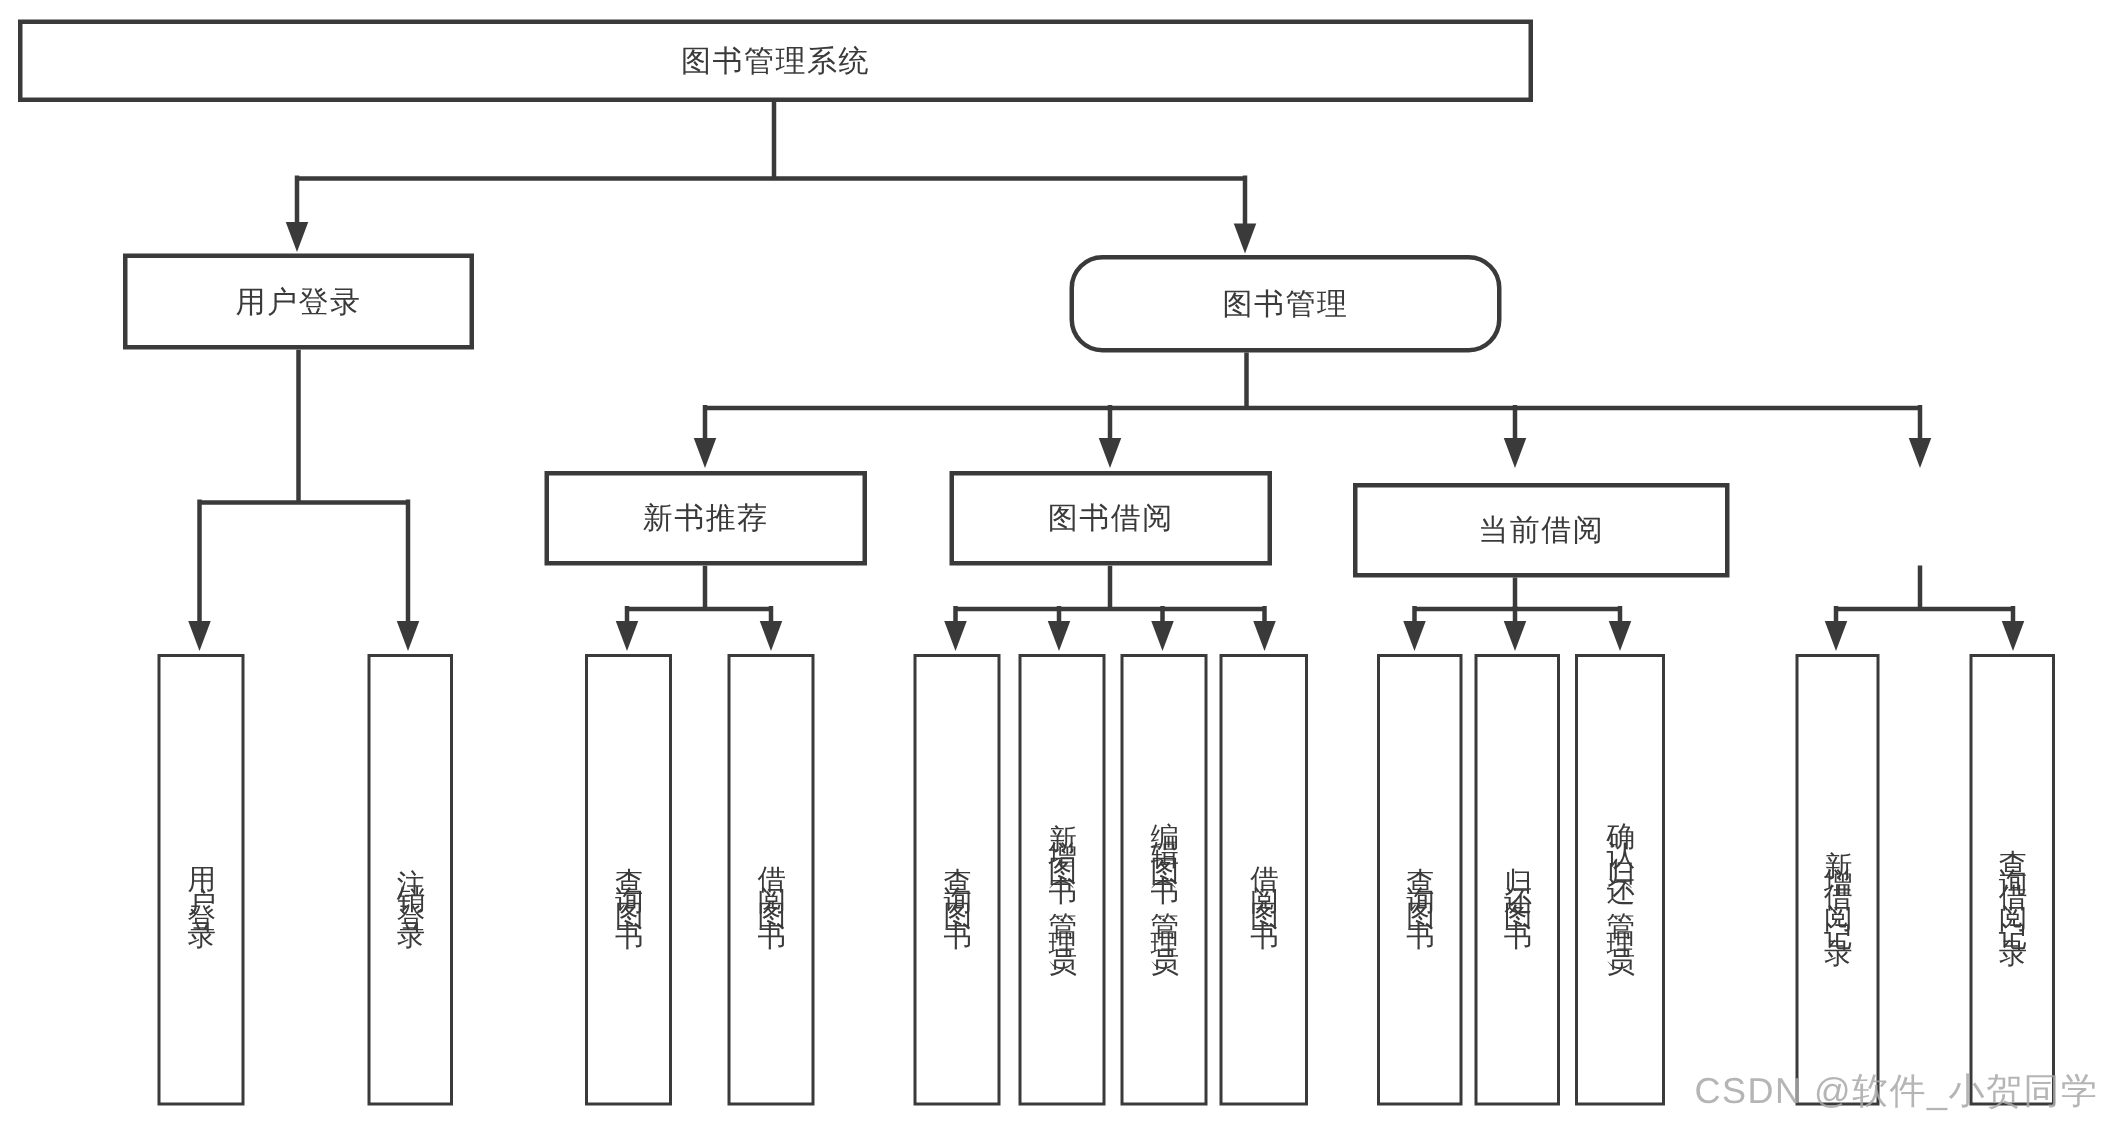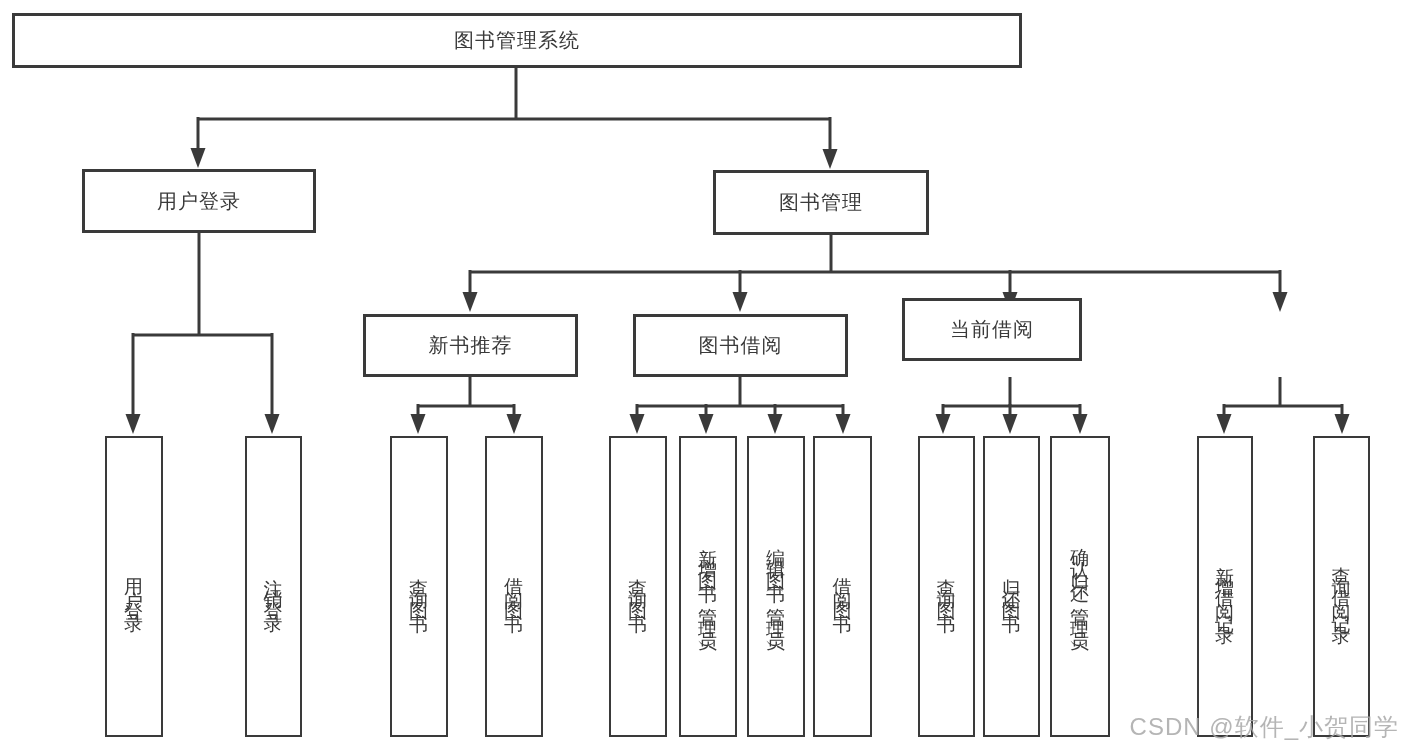--- a/index.html
+++ b/index.html
@@ -119,25 +119,25 @@
       <line x1="1224" y1="404" x2="1224" y2="418"></line>
       <polygon points="1216.5,414 1231.5,414 1224,434"></polygon>
       <line x1="1342" y1="404" x2="1342" y2="418"></line>
       <polygon points="1334.5,414 1349.5,414 1342,434"></polygon>
     </g>
   </svg>
 
   <div class="node" style="left:12px; top:13px; width:1010px; height:55px;">图书管理系统</div>
 
   <div class="node" style="left:82px; top:169px; width:234px; height:64px;">用户登录</div>
-  <div class="node" style="left:713px; top:170px; width:216px; height:65px;">图书管理</div>
+  <div class="node" style="left:713px; top:170px; width:288px; height:65px;border-radius:22px;">图书管理</div>
 
   <div class="node" style="left:633px; top:314px; width:215px; height:63px;">图书借阅</div>
   <div class="node" style="left:363px; top:314px; width:215px; height:63px;">新书推荐</div>
-  <div class="node" style="left:902px; top:298px; width:180px; height:63px;">当前借阅</div>
+  <div class="node" style="left:902px; top:322px; width:251px; height:63px;">当前借阅</div>
 
   <div class="node leaf" style="left:105px; top:436px; width:58px; height:301px;">用户登录</div>
   <div class="node leaf" style="left:245px; top:436px; width:57px; height:301px;">注销登录</div>
 
   <div class="node leaf" style="left:390px; top:436px; width:58px; height:301px;">查询图书</div>
   <div class="node leaf" style="left:485px; top:436px; width:58px; height:301px;">借阅图书</div>
 
   <div class="node leaf" style="left:609px; top:436px; width:58px; height:301px;">查询图书</div>
   <div class="node leaf" style="left:679px; top:436px; width:58px; height:301px;">新增图书（管理员）</div>
   <div class="node leaf" style="left:747px; top:436px; width:58px; height:301px;">编辑图书（管理员）</div>

